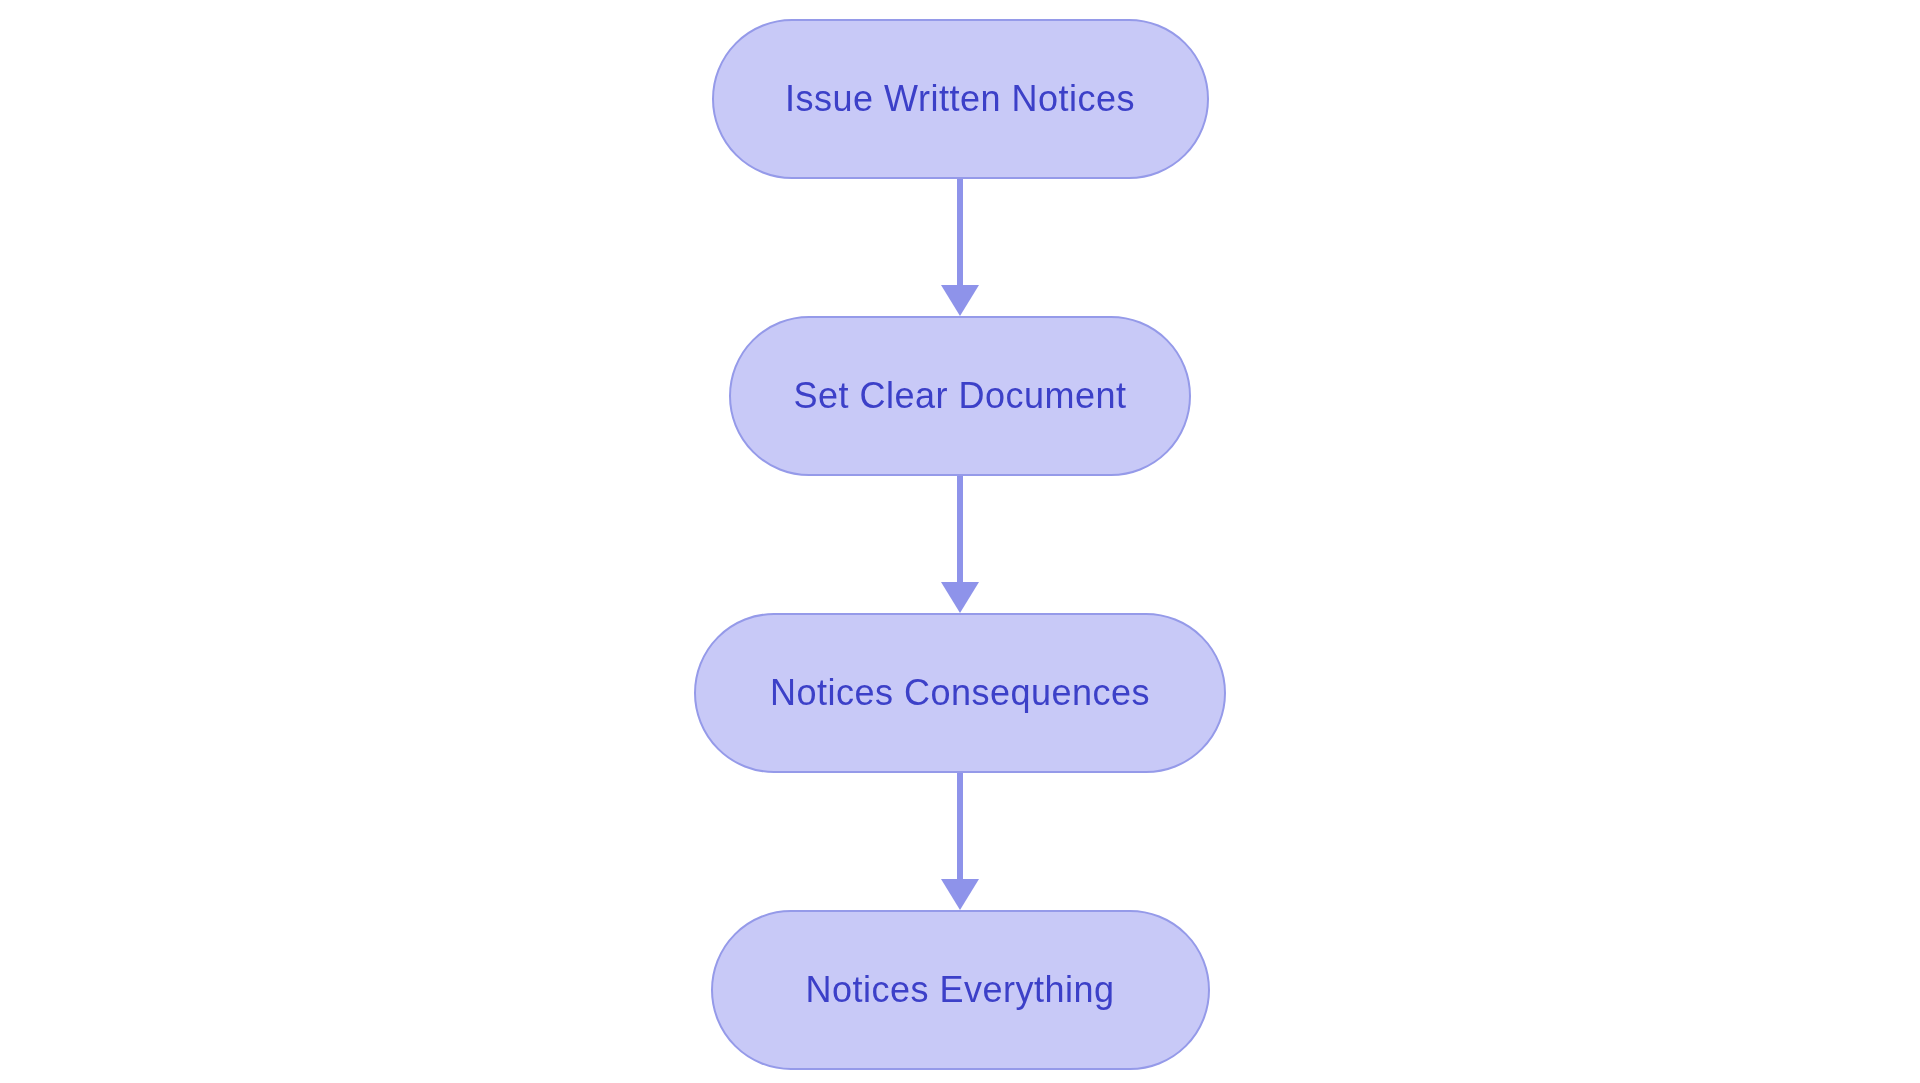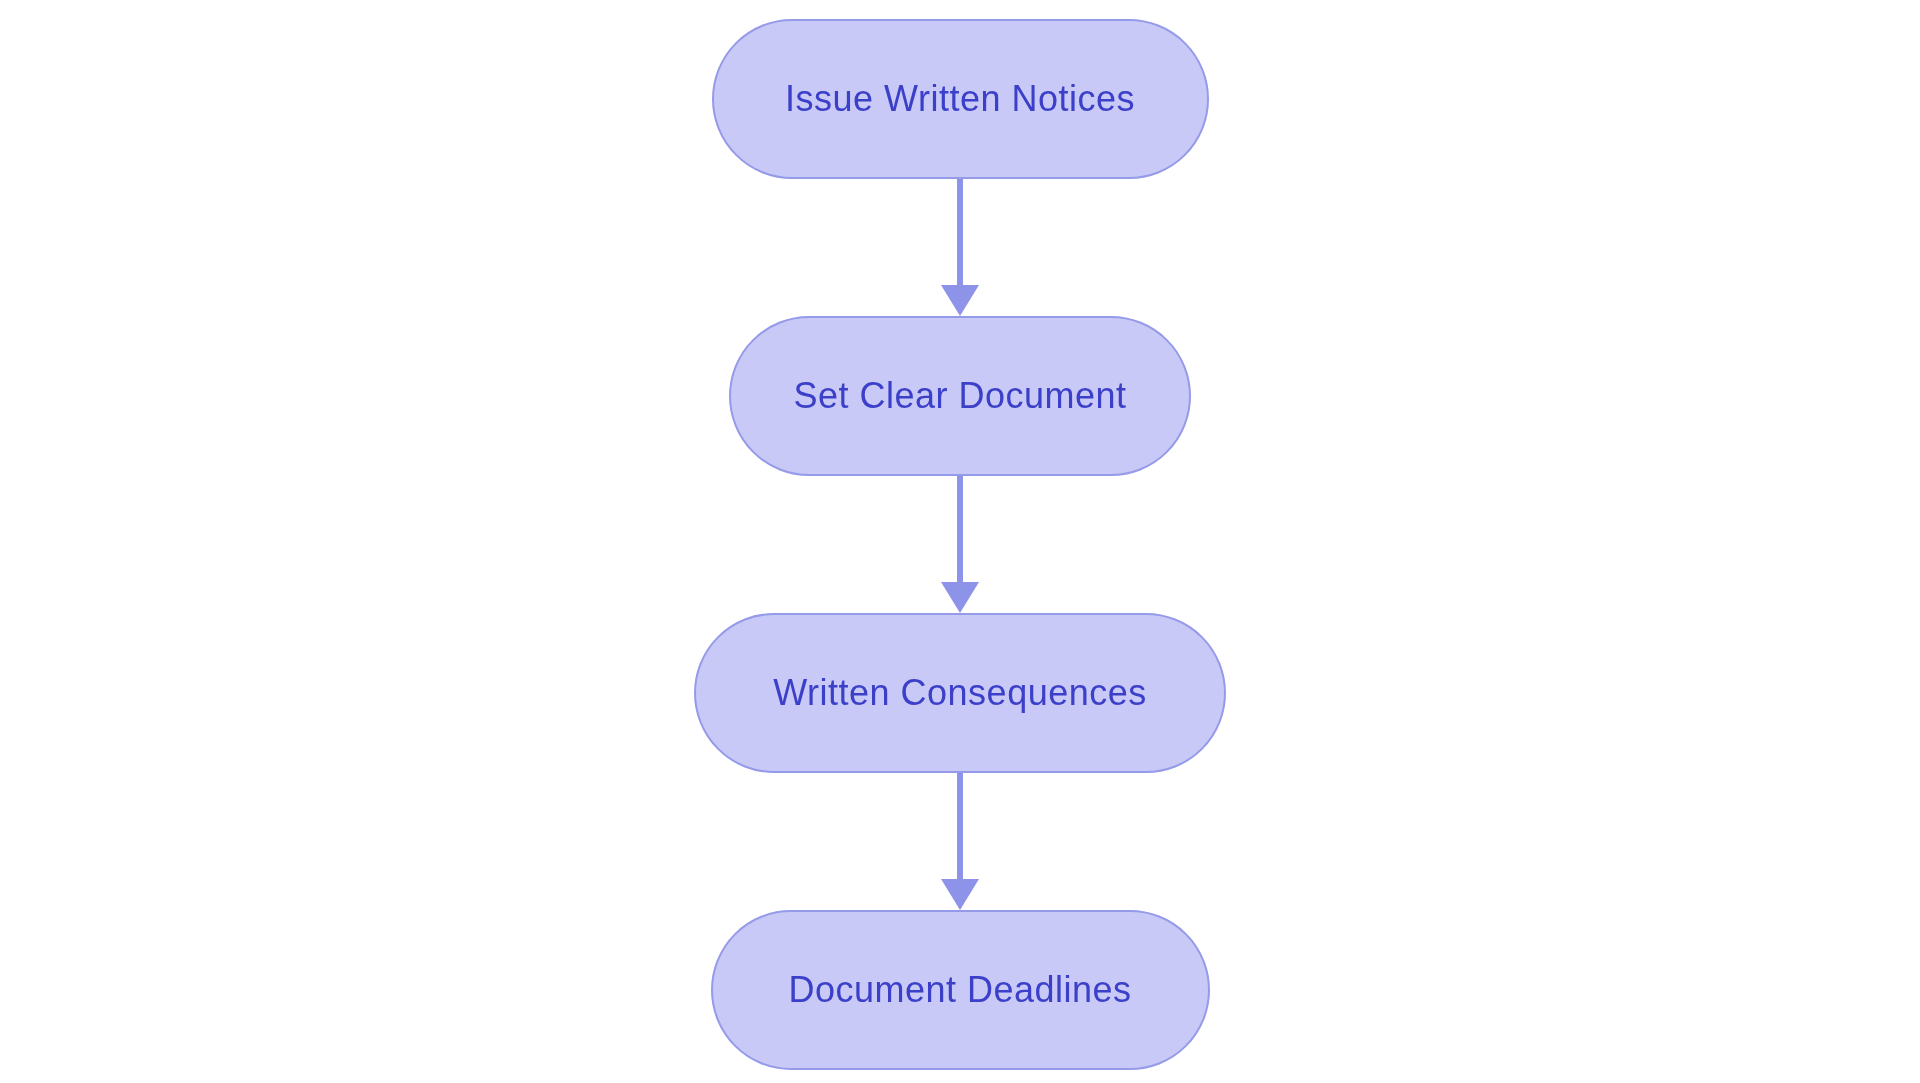--- a/index.html
+++ b/index.html
@@ -86,25 +86,25 @@
   <div class="node node-1">
     <span class="node-label">Set Clear Document</span>
   </div>
 
   <div class="arrow">
     <div class="arrow-stem"></div>
     <div class="arrow-head"></div>
   </div>
 
   <div class="node node-2">
-    <span class="node-label">Written Consequences</span>
+    <span class="node-label">Notices Consequences</span>
   </div>
 
   <div class="arrow">
     <div class="arrow-stem"></div>
     <div class="arrow-head"></div>
   </div>
 
   <div class="node node-3">
-    <span class="node-label">Document Deadlines</span>
+    <span class="node-label">Notices Everything</span>
   </div>
 
 </div>
 
 </body></html>

